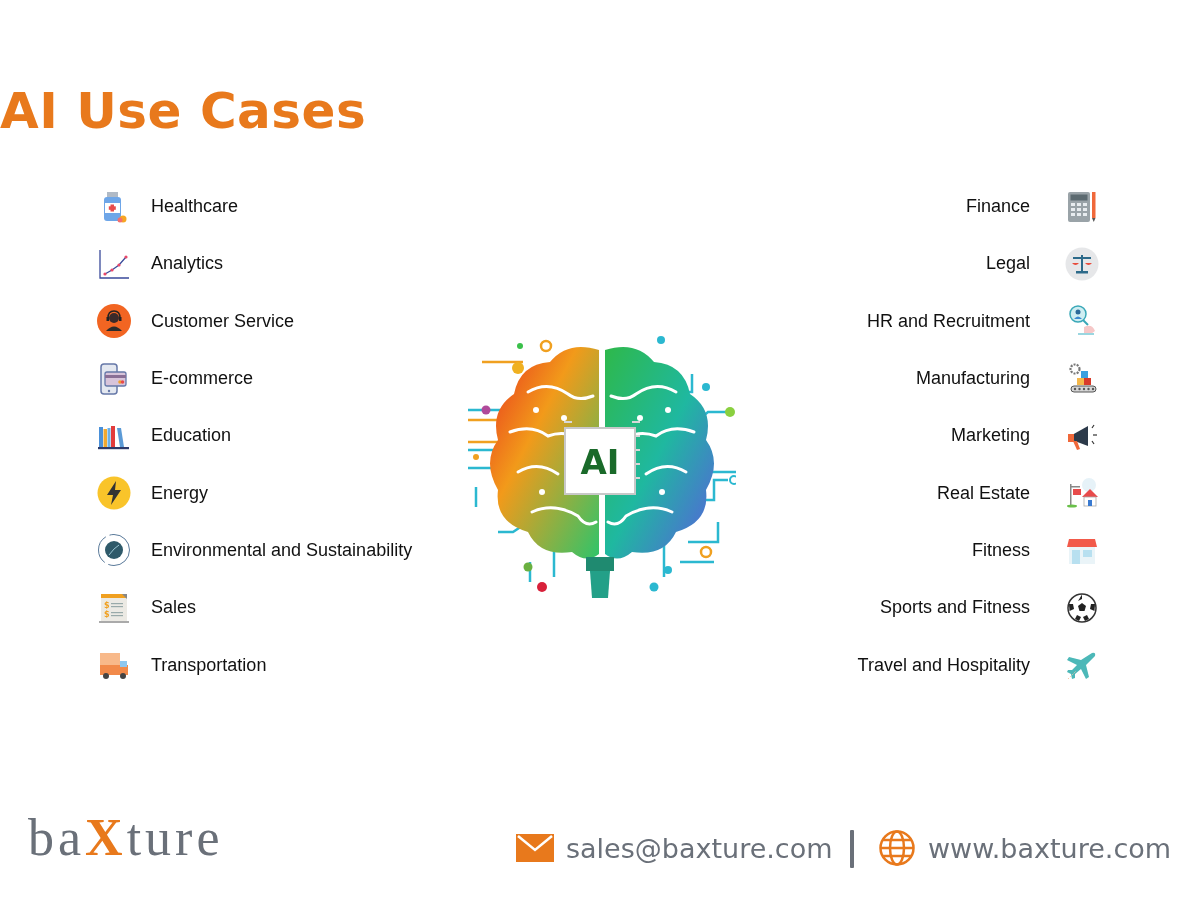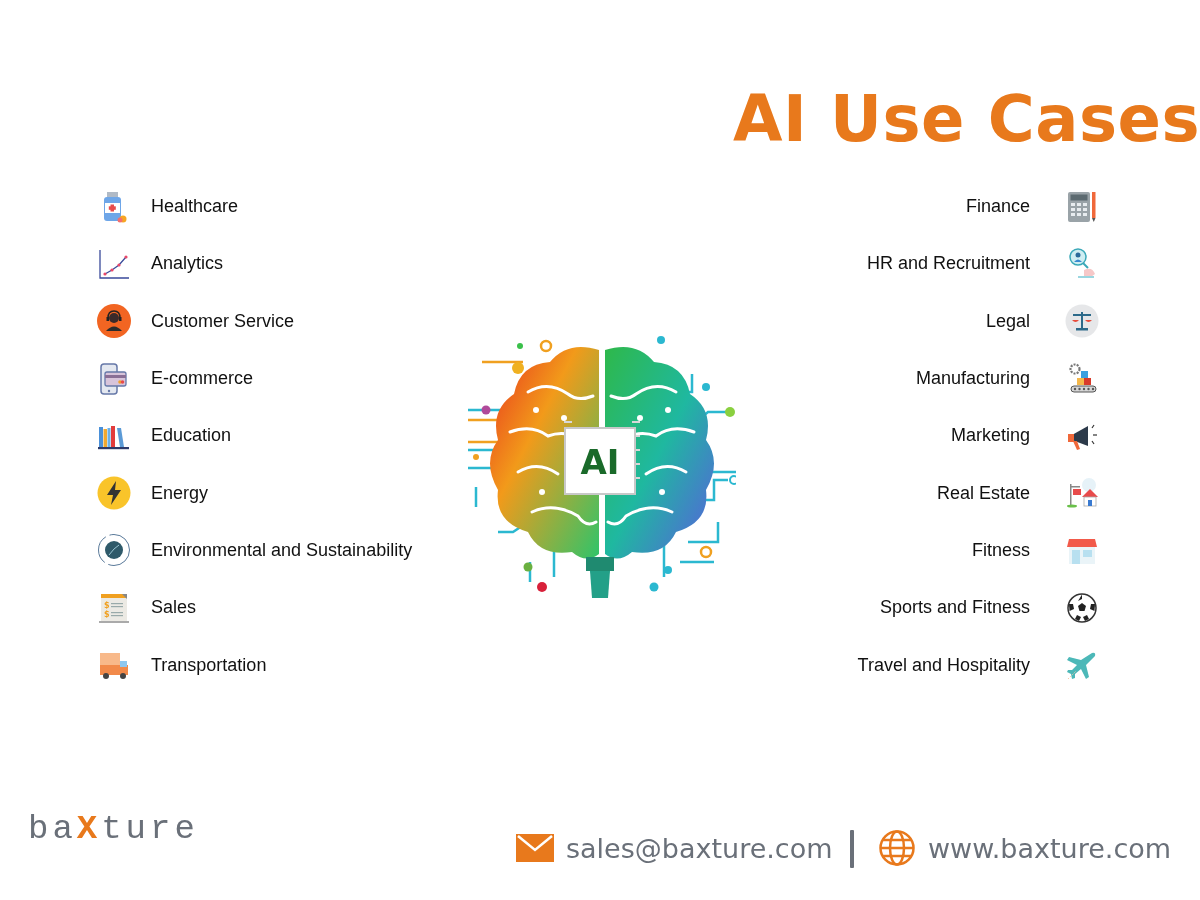--- a/index.html
+++ b/index.html
@@ -1,39 +1,39 @@
 <!DOCTYPE html>
 <html><head>
 <meta charset="utf-8">
 <style>
   * { box-sizing: border-box; margin: 0; padding: 0; }
   html, body { width: 1200px; height: 900px; background: #ffffff; overflow: hidden; }
   body { position: relative; font-family: "Liberation Sans", "DejaVu Sans", sans-serif; color: #111; }
 
   .title {
-    position: absolute; left: 0; top: 82px; width: 1200px; text-align: right;
-    font-family: "DejaVu Sans", sans-serif; font-weight: bold; font-size: 64px;
+    position: absolute; left: 0; top: 82px; width: 1200px; text-align: left;
+    font-family: "DejaVu Sans", sans-serif; font-weight: bold; font-size: 50px;
     color: #e8791c; letter-spacing: 0.5px;
   }
 
   .col { position: absolute; top: 178px; }
   .col.left { left: 96px; }
   .col.right { right: 100px; }
   .item { height: 57.3px; display: flex; align-items: center; font-size: 18px; color: #111; white-space: nowrap; }
   .col.left .item .ico { margin-right: 19px; }
   .col.right .item { justify-content: flex-end; gap: 24px; }
   .col.right .item .ico { margin-left: 10px; }
   .ico { width: 36px; height: 36px; display: inline-flex; align-items: center; justify-content: center; flex-shrink: 0; }
   .ico svg { width: 36px; height: 36px; display: block; }
 
   .brain { position: absolute; left: 468px; top: 332px; width: 268px; height: 268px; }
 
   .footer-logo {
-    position: absolute; left: 28px; top: 812px; font-family: Liberation Mono, monospace;
-    font-size: 34px; color: #6a7079; letter-spacing: 4px; line-height: 1;
+    position: absolute; left: 28px; top: 812px; font-family: Liberation Serif, serif;
+    font-size: 52px; color: #6a7079; letter-spacing: 4px; line-height: 1;
   }
   .footer-logo .x { color: #e8791c; font-weight: bold; }
 
   .contact { position: absolute; top: 828px; height: 40px; display: flex; align-items: center;
     font-family: "DejaVu Sans", sans-serif; font-size: 27px; color: #6a7079; }
   .contact.email { left: 516px; }
   .contact.web { left: 878px; }
   .contact svg { margin-right: 12px; }
   .sep { position: absolute; left: 850px; top: 830px; width: 4px; height: 38px; background: #6a7079; border-radius: 1px; }
 </style>
@@ -176,42 +176,42 @@
             <rect x="7" y="24" width="4" height="3"></rect>
             <rect x="13" y="24" width="4" height="3"></rect>
             <rect x="19" y="24" width="4" height="3"></rect>
           </g>
           <rect x="28" y="3" width="3.5" height="26" fill="#f0683a"></rect>
           <polygon points="28,29 31.5,29 29.75,33" fill="#555"></polygon>
         </svg>
     </span>
   </div>
   <div class="item">
+    <span>Legal</span>
+    <span class="ico">
+      <svg viewBox="0 0 36 36">
+          <circle cx="18" cy="18" r="16.5" fill="#e6e7e9"></circle>
+          <rect x="17" y="9" width="2" height="16" fill="#2c6a8a"></rect>
+          <rect x="9" y="11" width="18" height="2" fill="#2c6a8a"></rect>
+          <path d="M8 17 H15 Q11.5 21 8 17 Z" fill="#e84b3b"></path>
+          <path d="M21 17 H28 Q24.5 21 21 17 Z" fill="#e84b3b"></path>
+          <rect x="12" y="25" width="12" height="2.5" fill="#2c6a8a"></rect>
+        </svg>
+    </span>
+  </div>
+  <div class="item">
     <span>HR and Recruitment</span>
     <span class="ico">
       <svg viewBox="0 0 36 36">
           <circle cx="14" cy="11" r="8" fill="#cfeef2" stroke="#3aa8b8" stroke-width="1.5"></circle>
           <circle cx="14" cy="9" r="2.5" fill="#2a6a9a"></circle>
           <path d="M10 16 Q14 11 18 16 Z" fill="#3a8ad0"></path>
           <line x1="19" y1="17" x2="24" y2="22" stroke="#3aa8b8" stroke-width="2"></line>
           <path d="M20 24 Q28 20 31 28 Q26 33 20 30 Z" fill="#f6c8c8"></path>
           <rect x="14" y="30" width="16" height="2" fill="#9ad6e0"></rect>
-        </svg>
-    </span>
-  </div>
-  <div class="item">
-    <span>Legal</span>
-    <span class="ico">
-      <svg viewBox="0 0 36 36">
-          <circle cx="18" cy="18" r="16.5" fill="#e6e7e9"></circle>
-          <rect x="17" y="9" width="2" height="16" fill="#2c6a8a"></rect>
-          <rect x="9" y="11" width="18" height="2" fill="#2c6a8a"></rect>
-          <path d="M8 17 H15 Q11.5 21 8 17 Z" fill="#e84b3b"></path>
-          <path d="M21 17 H28 Q24.5 21 21 17 Z" fill="#e84b3b"></path>
-          <rect x="12" y="25" width="12" height="2.5" fill="#2c6a8a"></rect>
         </svg>
     </span>
   </div>
   <div class="item">
     <span>Manufacturing</span>
     <span class="ico">
       <svg viewBox="0 0 36 36">
           <circle cx="11" cy="8" r="4.5" fill="none" stroke="#777" stroke-width="2.2" stroke-dasharray="2 1.2"></circle>
           <rect x="17" y="10" width="7" height="7" fill="#3aa0e0"></rect>
           <rect x="13" y="17" width="7" height="7" fill="#f5b84a"></rect>

